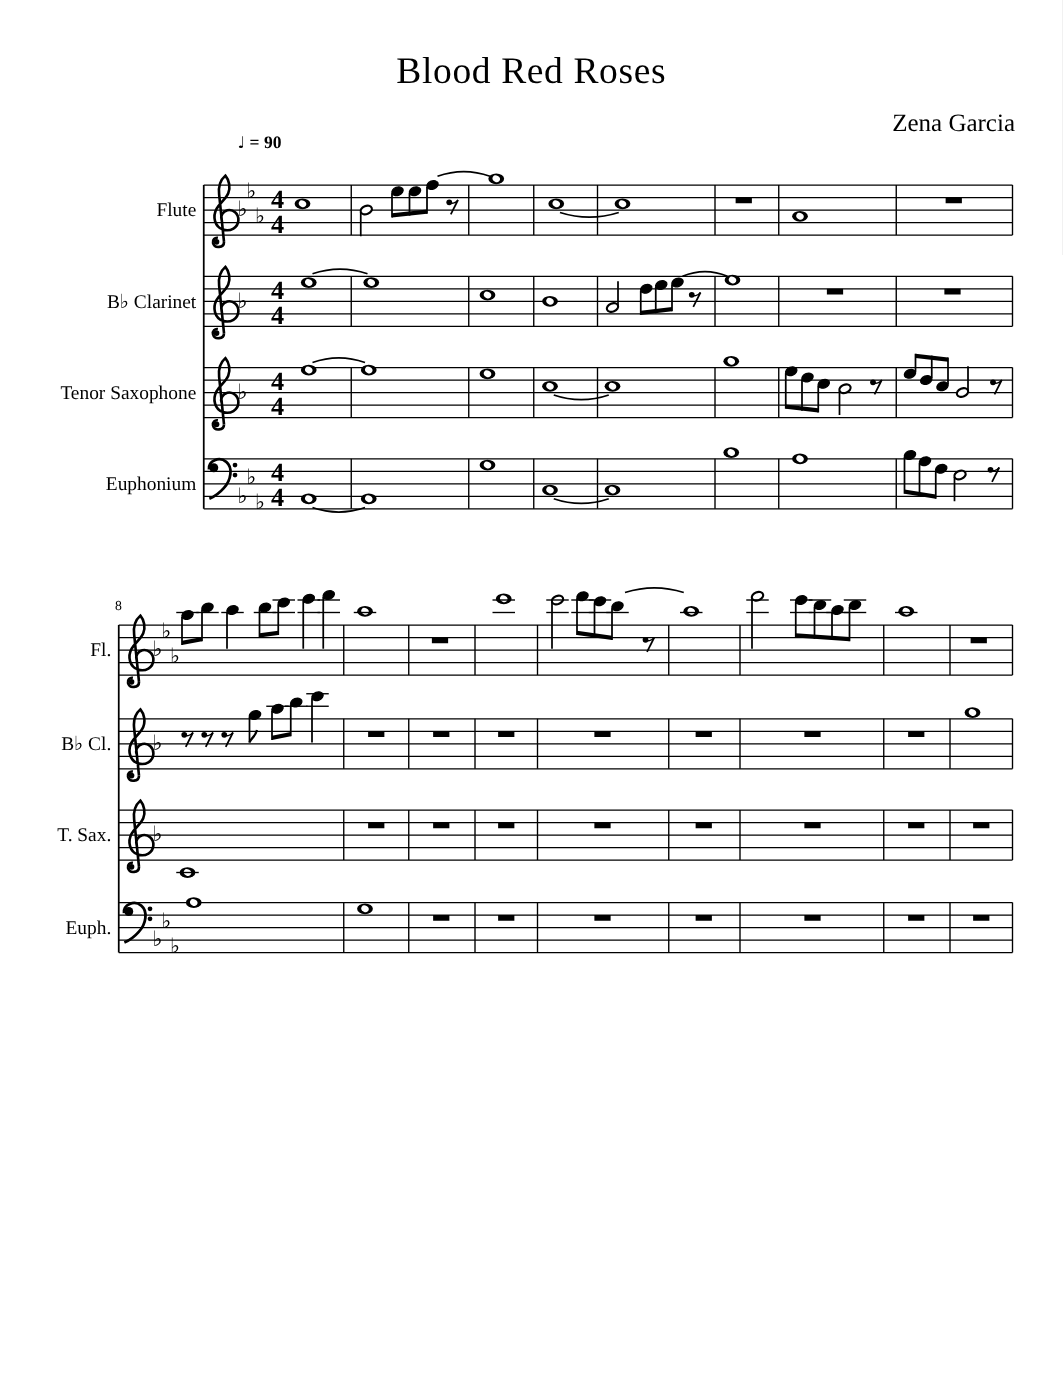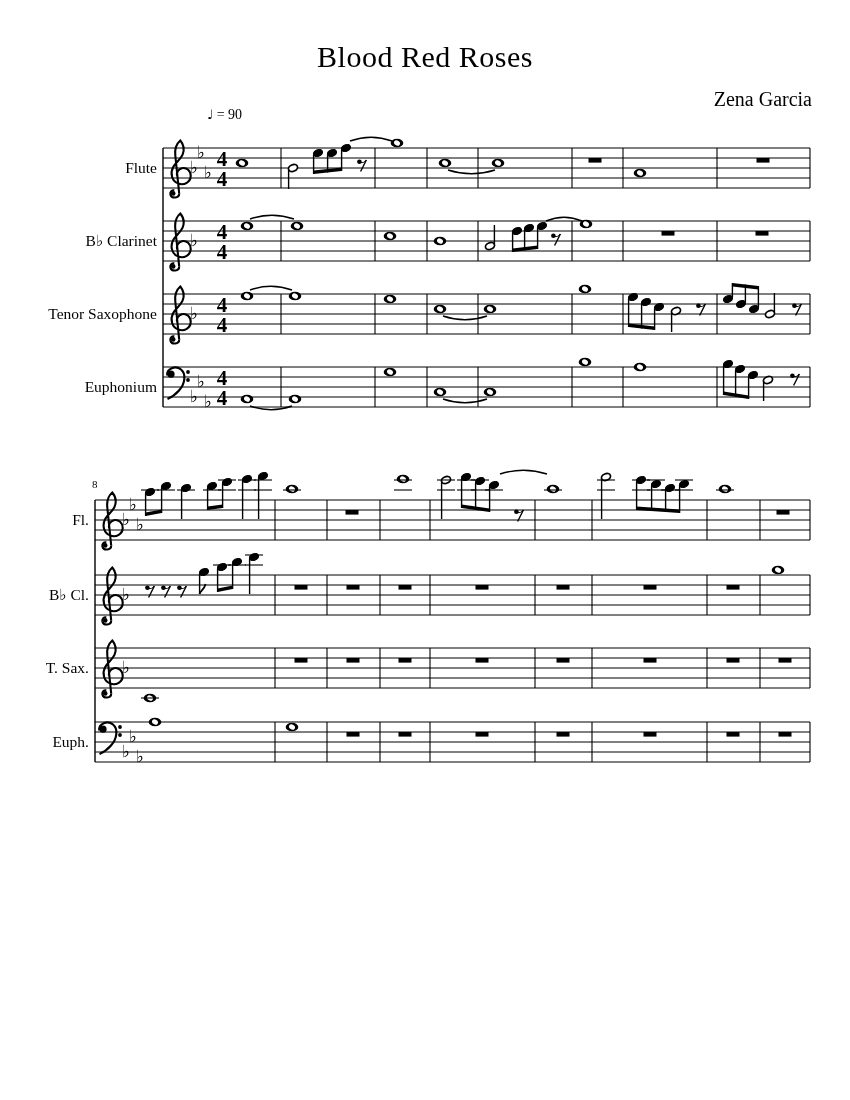--- a/index.html
+++ b/index.html
@@ -1,21 +1,21 @@
 <!DOCTYPE html>
 <html><head>
 <meta charset="utf-8">
 <style>
   html,body{margin:0;padding:0;background:#e8e8e8;}
   #page{position:relative;width:850px;height:1100px;background:#ffffff;margin:0 auto;
         font-family:"Liberation Serif","DejaVu Serif",serif;color:#000;overflow:hidden;}
   #title{position:absolute;left:0;top:40px;width:100%;text-align:center;
          font-size:30px;letter-spacing:.5px;font-family:Liberation Serif, serif;}
   #composer{position:absolute;right:38px;top:88px;font-size:20px;}
-  #tempo{position:absolute;left:207px;top:107px;font-weight:normal;font-size:14px;}
+  #tempo{position:absolute;left:190px;top:107px;font-weight:bold;font-size:14px;}
   #tempo .glyph{font-family:"DejaVu Sans",sans-serif;font-size:13px;}
   svg text{user-select:none;}
   .lbl{font-family:"Liberation Serif","DejaVu Sans",serif;font-size:15.5px;}
   .flat{font-family:"DejaVu Sans",sans-serif;font-size:17px;}
   .tsig{font-family:"Liberation Serif",serif;font-size:21px;font-weight:bold;}
   .mnum{font-family:"Liberation Serif",serif;font-size:11px;}
 </style>
 </head>
 <body>
 

